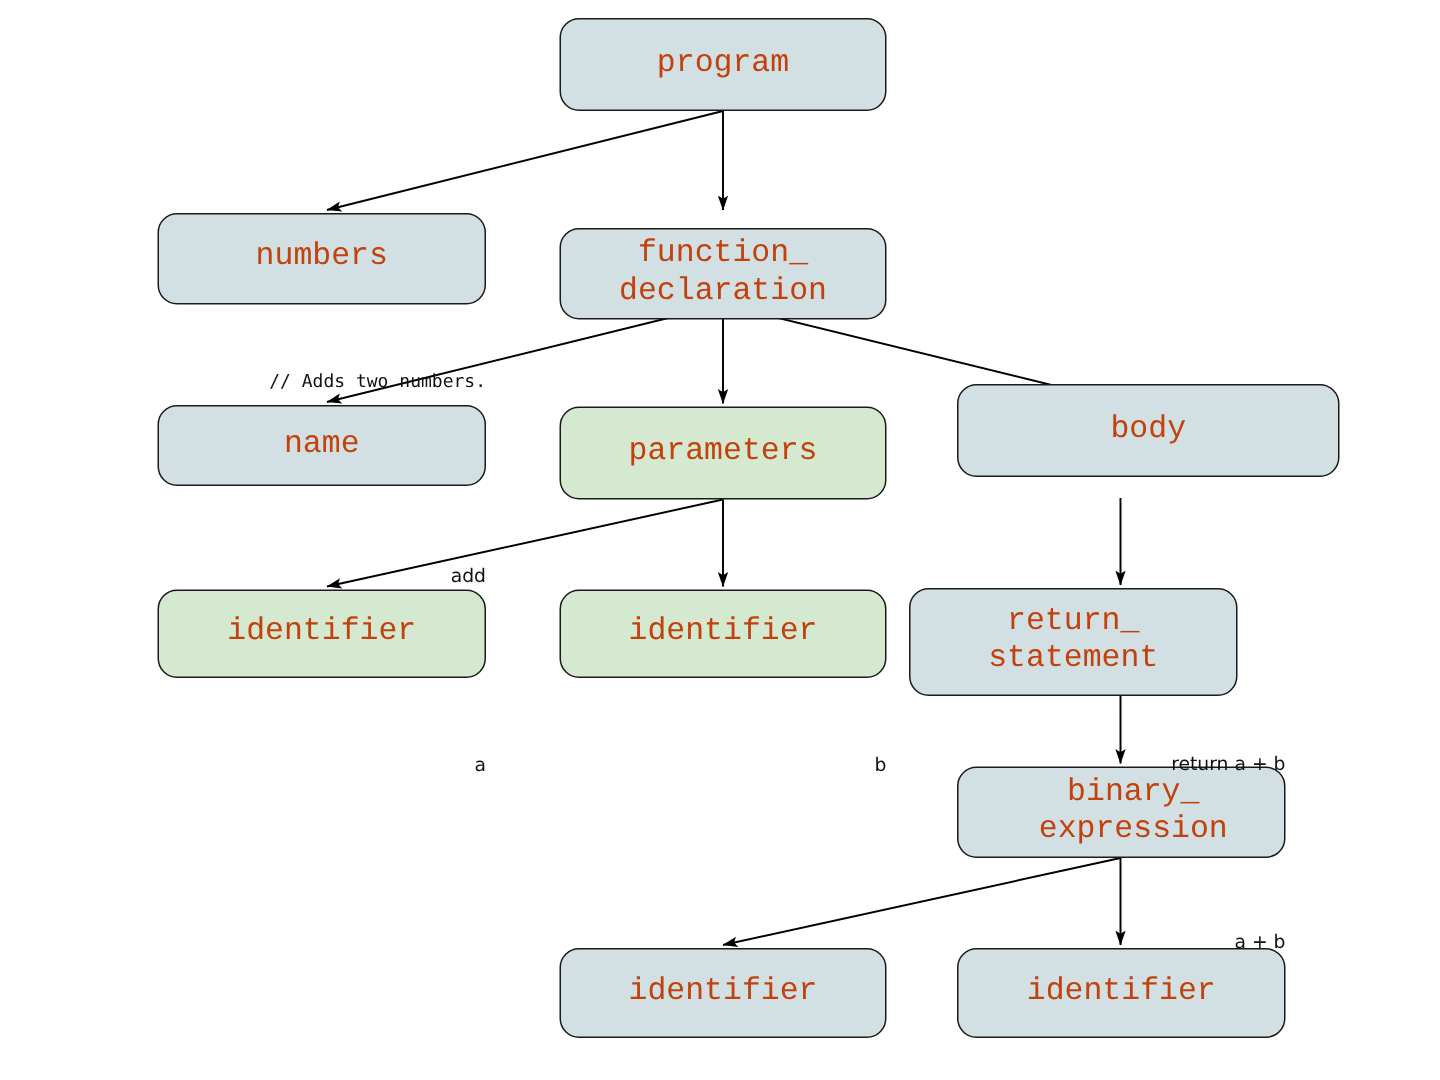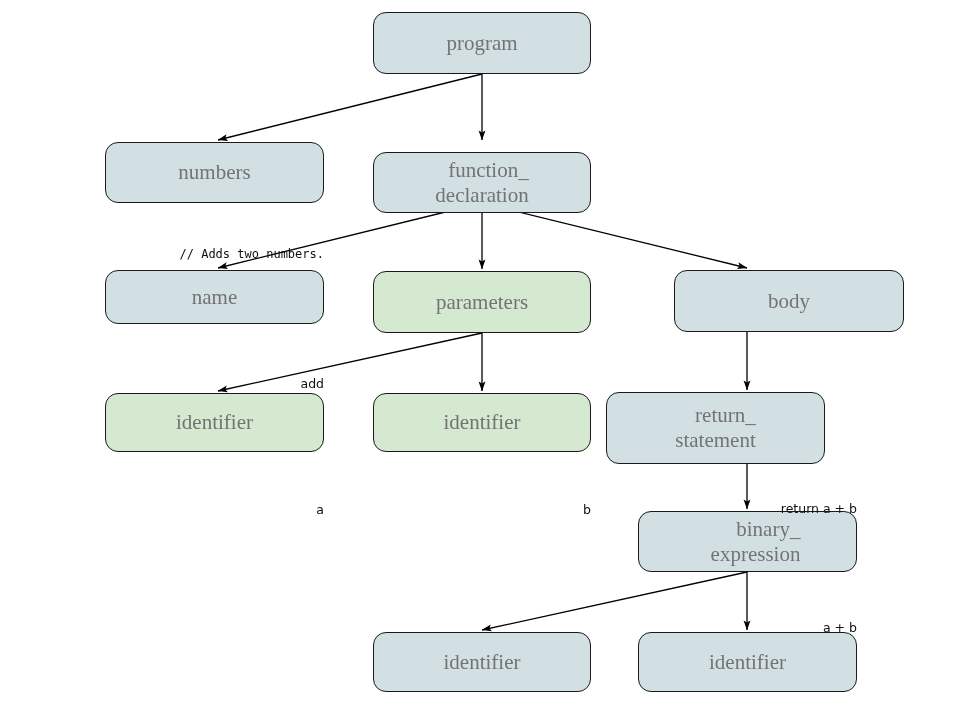--- a/index.html
+++ b/index.html
@@ -24,25 +24,25 @@
     pointer-events: none;
   }
   .node {
     position: absolute;
     box-sizing: border-box;
     border: 1.4px solid #1a1a1a;
     border-radius: 13px;
     display: flex;
     align-items: center;
     justify-content: center;
-    text-align: right;
-    font-family: Liberation Serif, serif;
+    text-align: center;
+    font-family: Liberation Mono, monospace;
     font-size: 21px;
     line-height: 1.18;
-    color: #737373;
+    color: #c2410c;
     white-space: pre-line;
     letter-spacing: 0px;
   }
   .node.blue  { background: #d3e0e3; }
   .node.green { background: #d5e8d0; }
   .annot {
     position: absolute;
     font-family: "DejaVu Sans", sans-serif;
     font-size: 12.5px;
     color: #111111;
@@ -77,21 +77,21 @@
       </g>
   </svg>
 
   <div id="node-layer">
       <div class="node blue" style="left: 373px; top: 12px; width: 218px; height: 62px;">program</div>
       <div class="node blue" style="left: 105px; top: 142px; width: 219px; height: 61px;">numbers</div>
       <div class="node blue" style="left: 373px; top: 152px; width: 218px; height: 61px;">function_
 declaration</div>
       <div class="node blue" style="left: 105px; top: 270px; width: 219px; height: 54px;">name</div>
       <div class="node green" style="left: 373px; top: 271px; width: 218px; height: 62px;">parameters</div>
-      <div class="node blue" style="left: 638px; top: 270px; width: 230px; height: 62px; margin-left: 36px;">body</div>
+      <div class="node blue" style="left: 638px; top: 256px; width: 255px; height: 62px;">body</div>
       <div class="node green" style="left: 105px; top: 393px; width: 219px; height: 59px;">identifier</div>
       <div class="node green" style="left: 373px; top: 393px; width: 218px; height: 59px;">identifier</div>
       <div class="node blue" style="left: 606px; top: 392px; width: 219px; height: 72px;">return_
 statement</div>
       <div class="node blue" style="left: 638px; top: 511px; width: 219px; height: 61px; padding-left: 16px;">binary_
 expression</div>
       <div class="node blue" style="left: 373px; top: 632px; width: 218px; height: 60px;">identifier</div>
       <div class="node blue" style="left: 638px; top: 632px; width: 219px; height: 60px;">identifier</div>
     </div>
   <div id="annot-layer">

